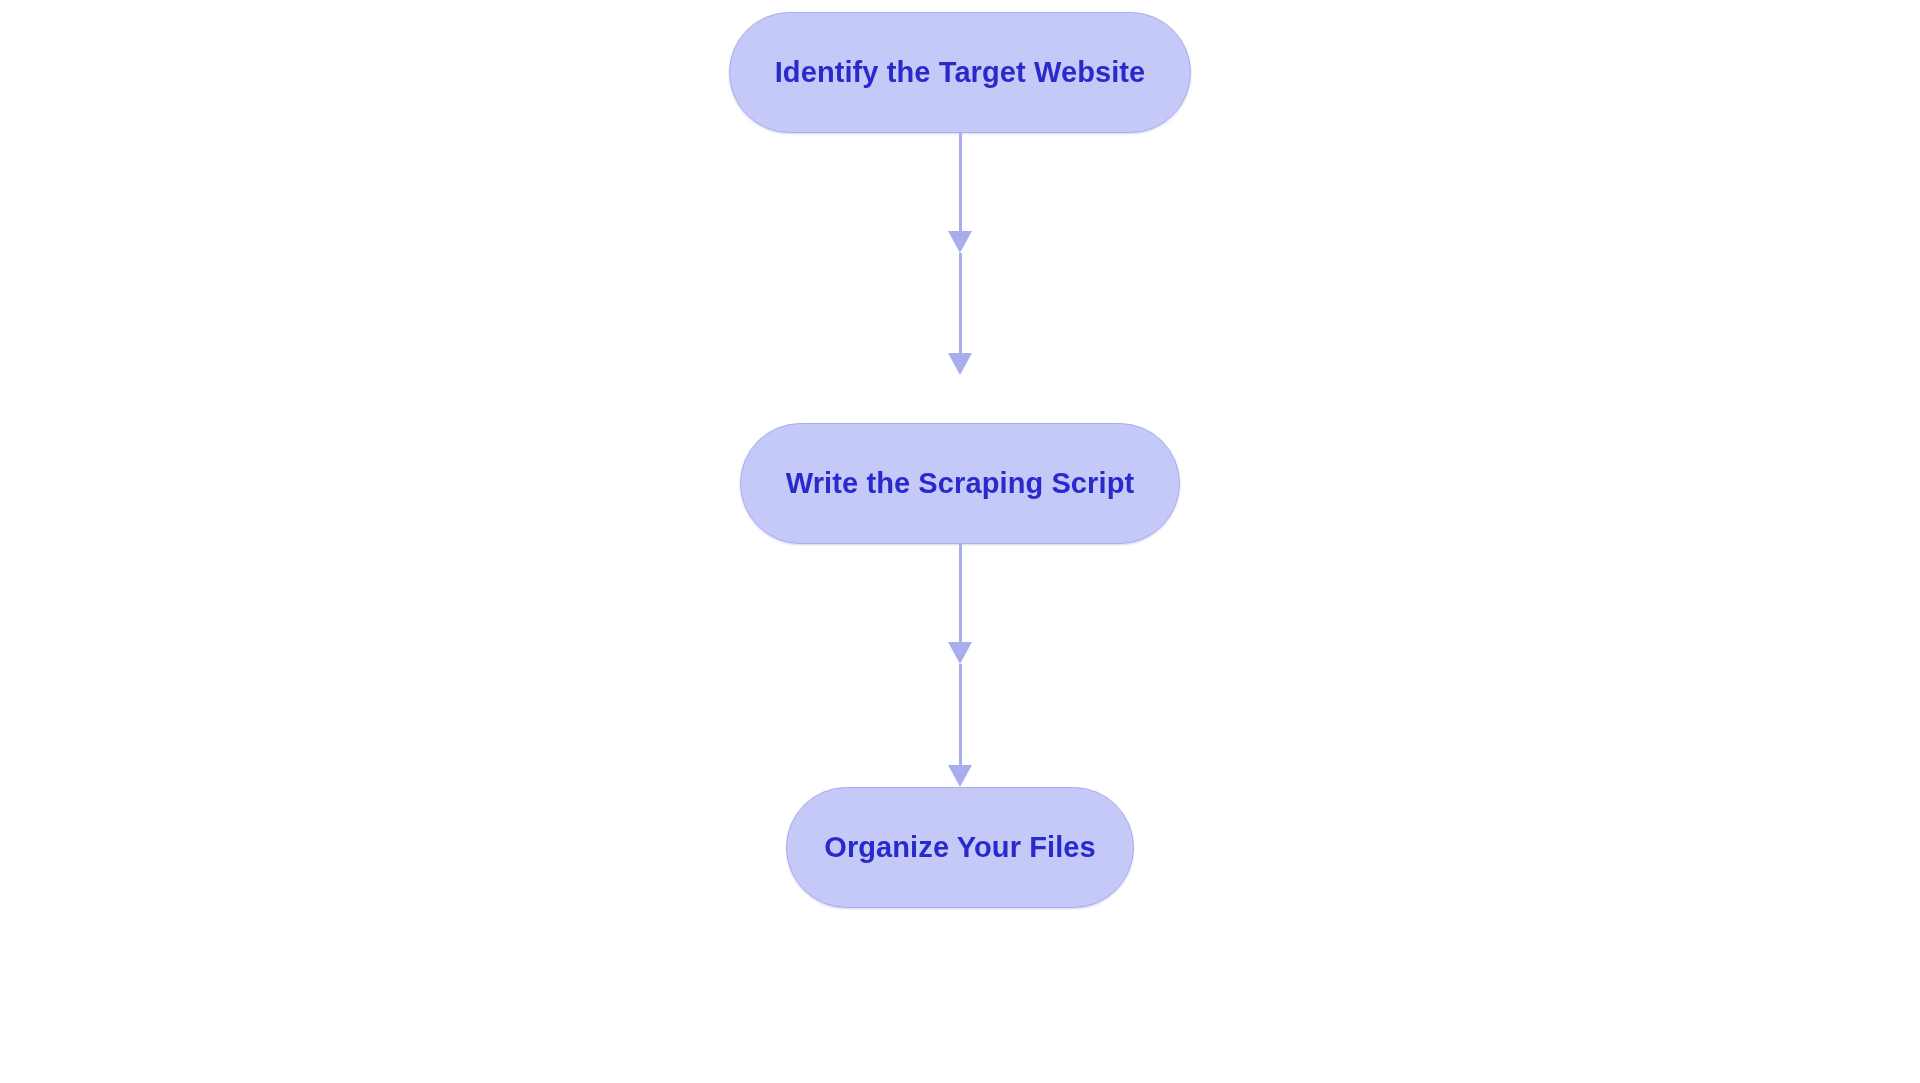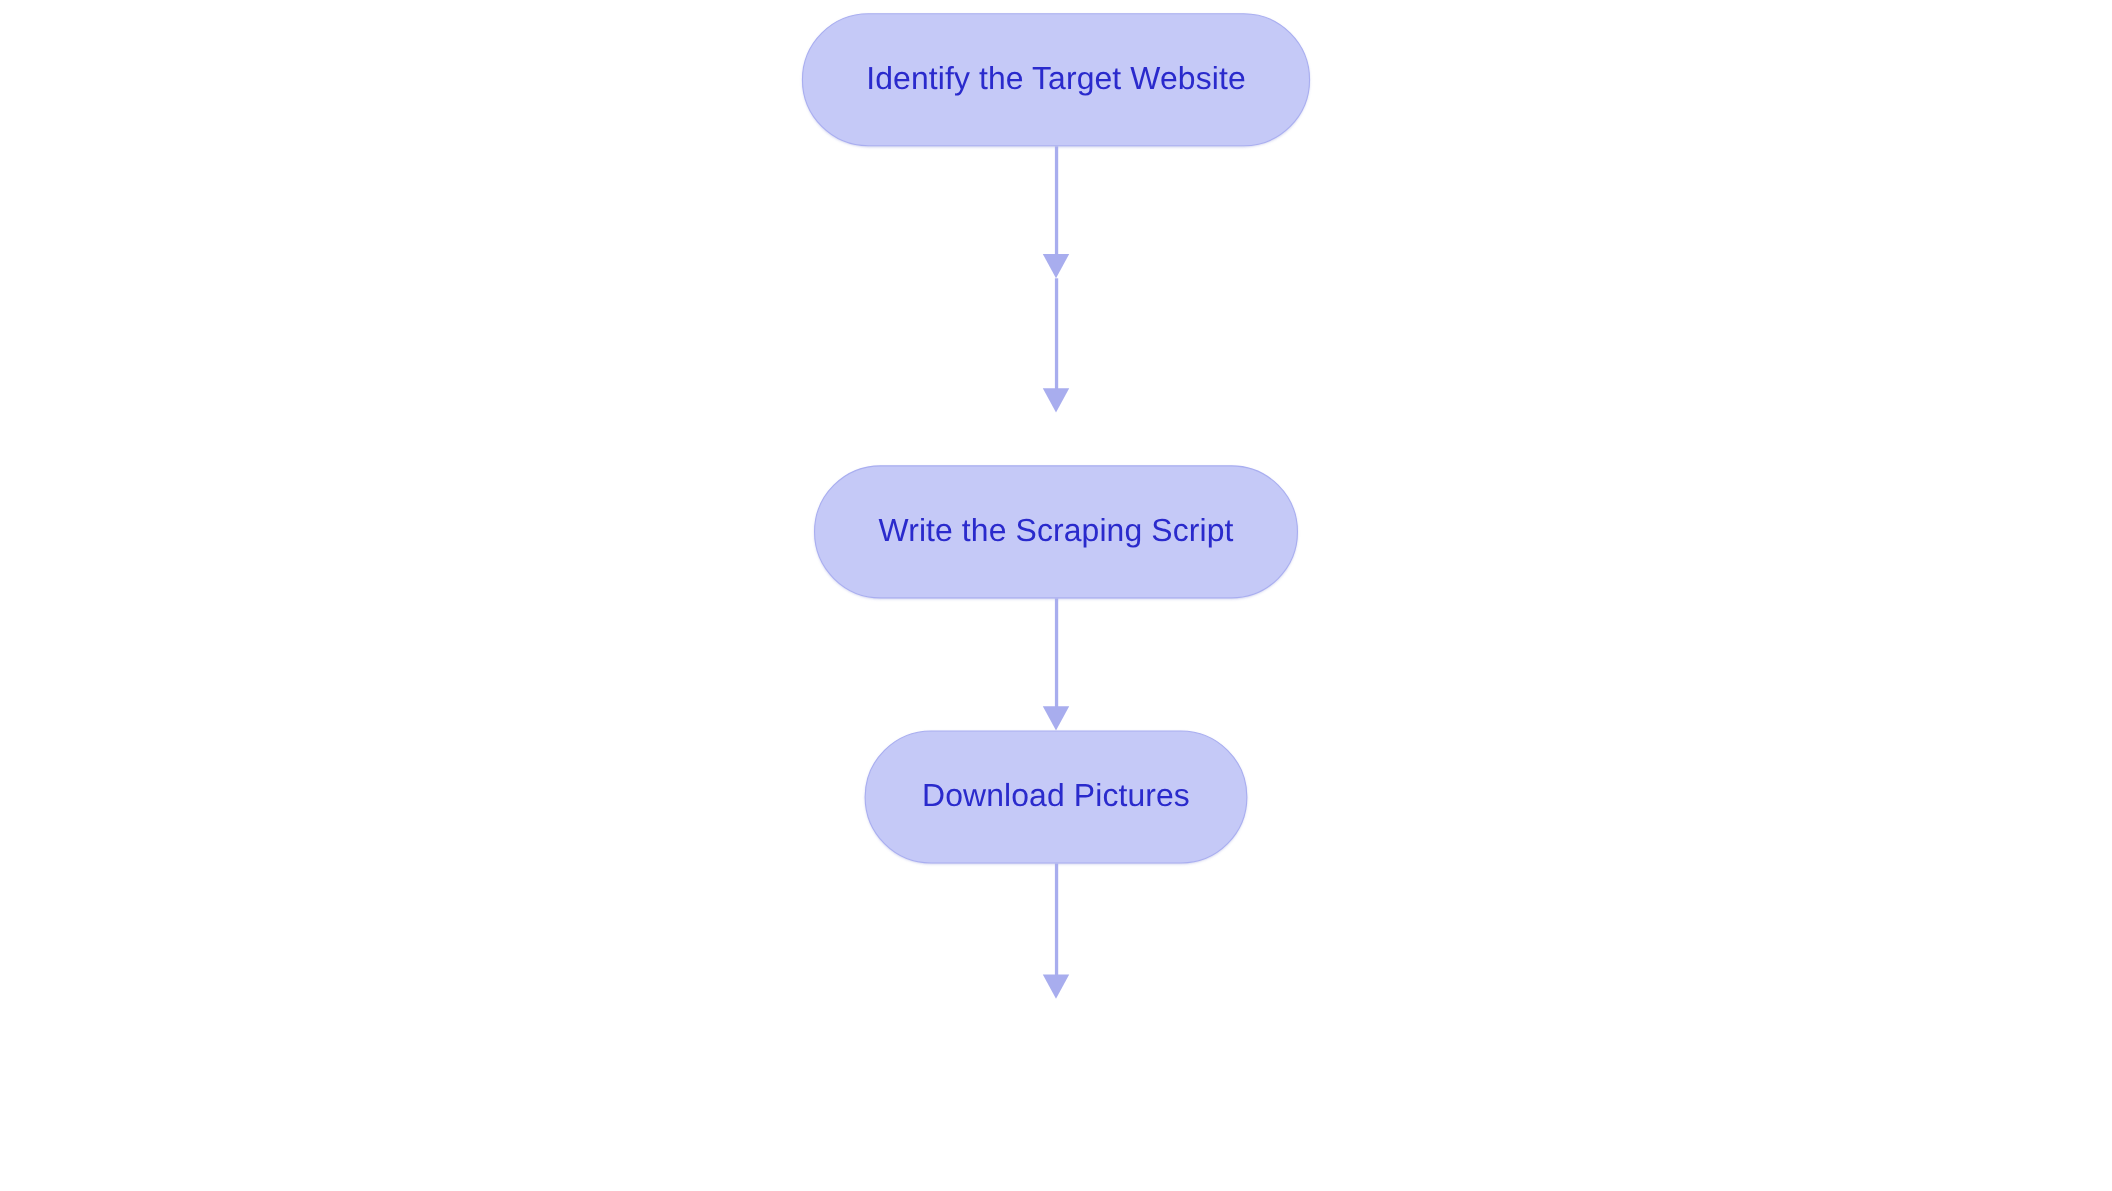--- a/index.html
+++ b/index.html
@@ -37,21 +37,21 @@
     align-items: center;
     justify-content: center;
     background: #c5c9f7;
     border: 1.5px solid #a9aef0;
     border-radius: 61px;
     box-shadow: 0 1px 2px rgba(120,125,210,0.30);
   }
   .node-label {
     color: #2a2acc;
     font-size: 29px;
-    font-weight: 400;
+    font-weight: 700;
     letter-spacing: 0.1px;
     line-height: 1;
     white-space: nowrap;
     padding: 0 42px;
   }
   .connector {
     position: relative;
     width: 40px;
     display: flex;
     flex-direction: column;
@@ -112,24 +112,24 @@
 
     <div class="node w3">
       <span class="node-label">Write the Scraping Script</span>
     </div>
 
     <div class="connector gap3">
       <div class="connector-line"></div>
       <div class="connector-arrow"></div>
     </div>
 
-    <div class="node w4">
-      <span class="node-label">Download Pictures</span>
-    </div>
 
     <div class="connector gap4">
       <div class="connector-line"></div>
       <div class="connector-arrow"></div>
     </div>
 
+    <div class="node w5">
+      <span class="node-label">Organize Your Files</span>
+    </div>
 
   </div>
 </div>
 
 </body></html>

